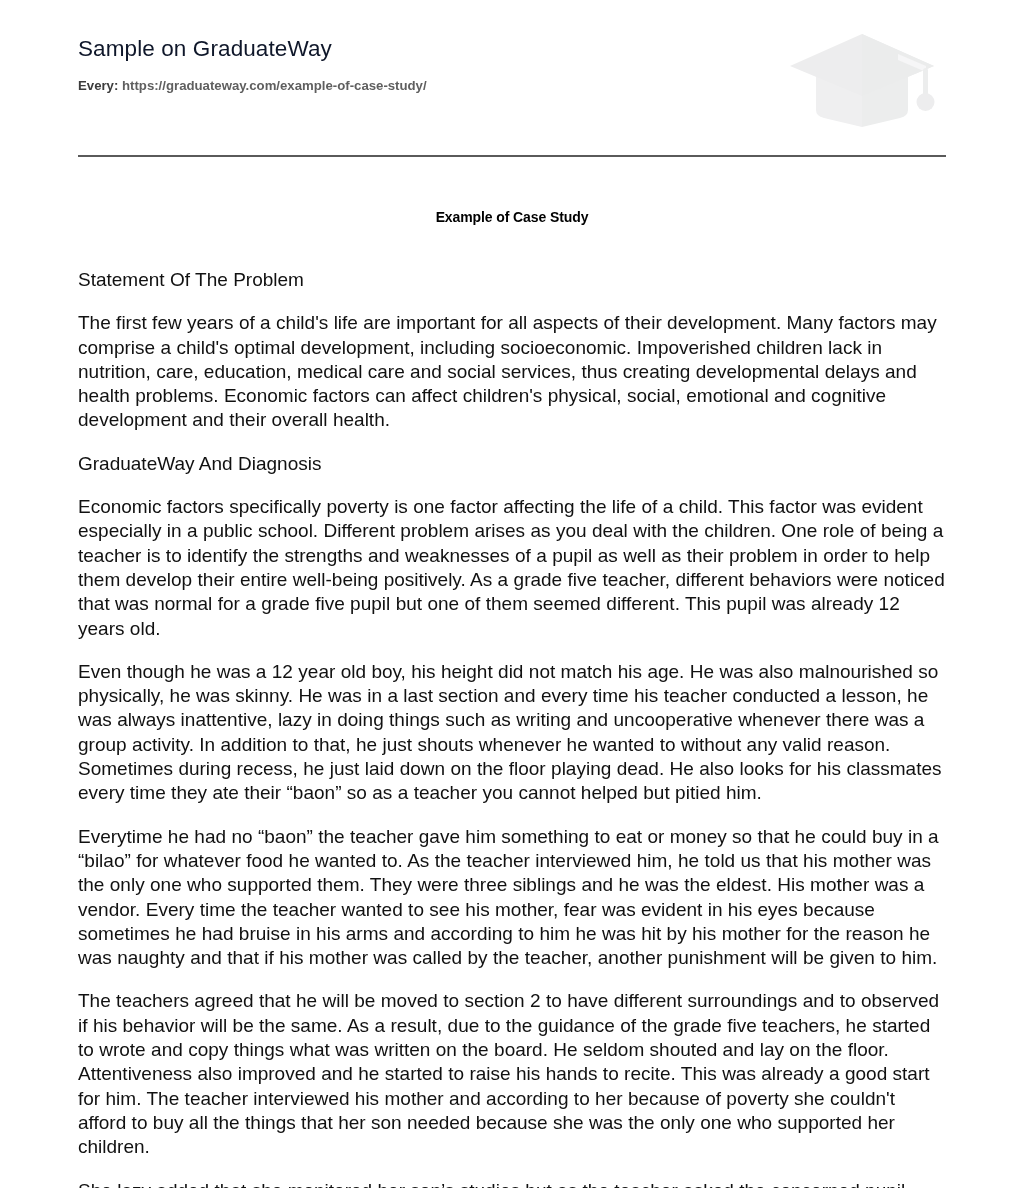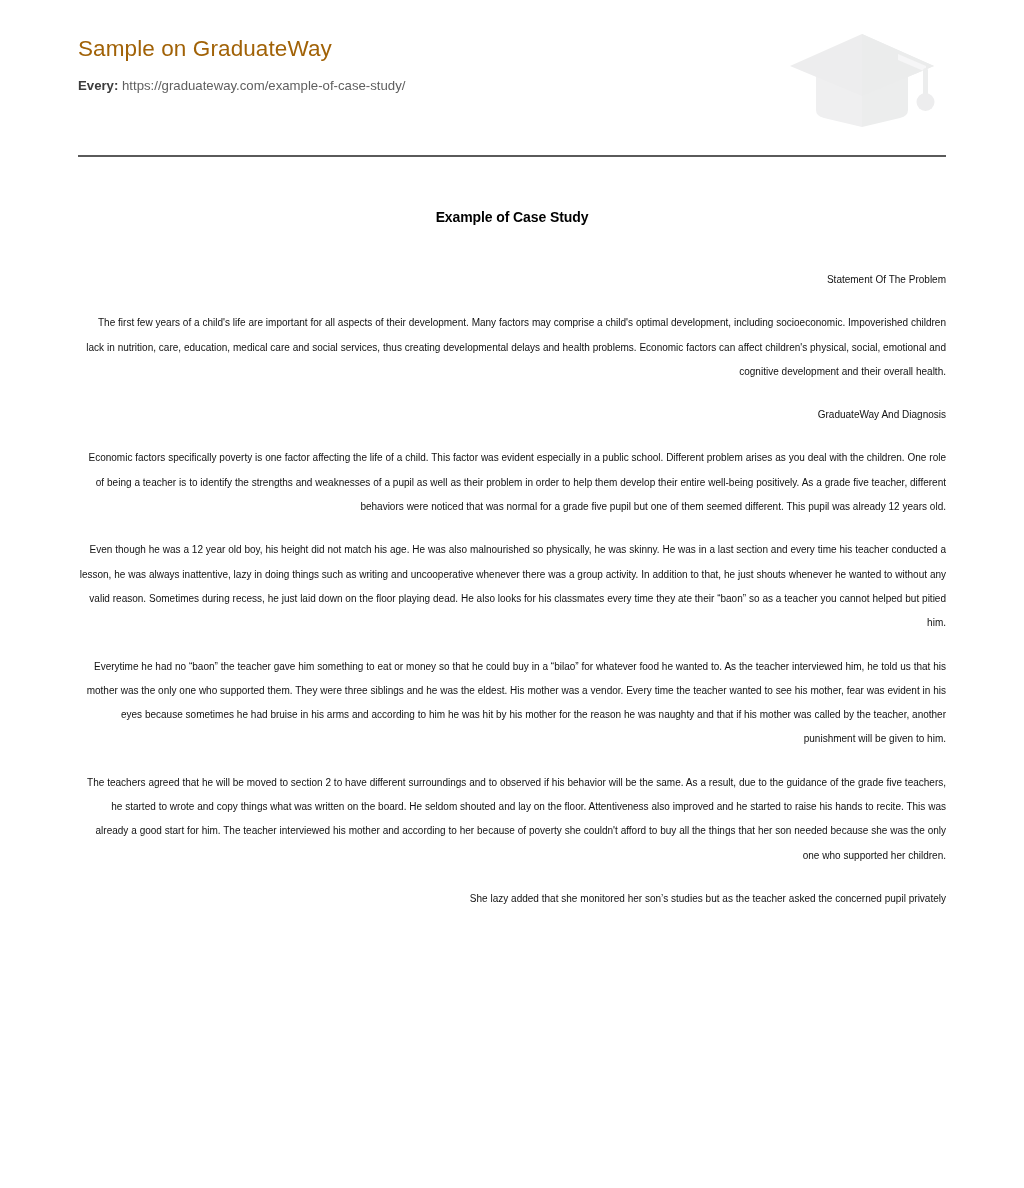--- a/index.html
+++ b/index.html
@@ -26,39 +26,39 @@
   
   .header {
     position: absolute;
     left: 78px;
     top: 34px;
     width: 868px;
   }
   .site-title {
     font-size: 22.5px;
     font-weight: 400;
-    color: #a16207;
+    color: #0f172a;
     letter-spacing: 0.1px;
     line-height: 30px;
     margin: 0;
     white-space: nowrap;
   }
   .source-line {
     margin: 13px 0 0 0;
     font-size: 13.2px;
     line-height: 18px;
     color: #5c5c5c;
     white-space: nowrap;
   }
   .source-label {
     font-weight: 700;
     color: #3c3c3c;
   }
   .source-url {
-    font-weight: 400;
+    font-weight: 700;
     color: #5f5f5f;
   }
 
   
   .logo {
     position: absolute;
     left: 786px;
     top: 26px;
     width: 152px;
     height: 104px;
@@ -98,25 +98,25 @@
   }
 
   
   .body-col {
     position: absolute;
     left: 78px;
     top: 268px;
     width: 868px;
   }
   .block {
-    font-size: 10px;
+    font-size: 19px;
     line-height: 24.3px;
     color: #111111;
     margin: 0 0 19px 0;
-    text-align: right;
+    text-align: left;
     word-spacing: 0.1px;
   }
   .block.heading {
     margin-bottom: 19px;
   }
   .block:last-child {
     margin-bottom: 0;
   }
 </style>
 </head>

